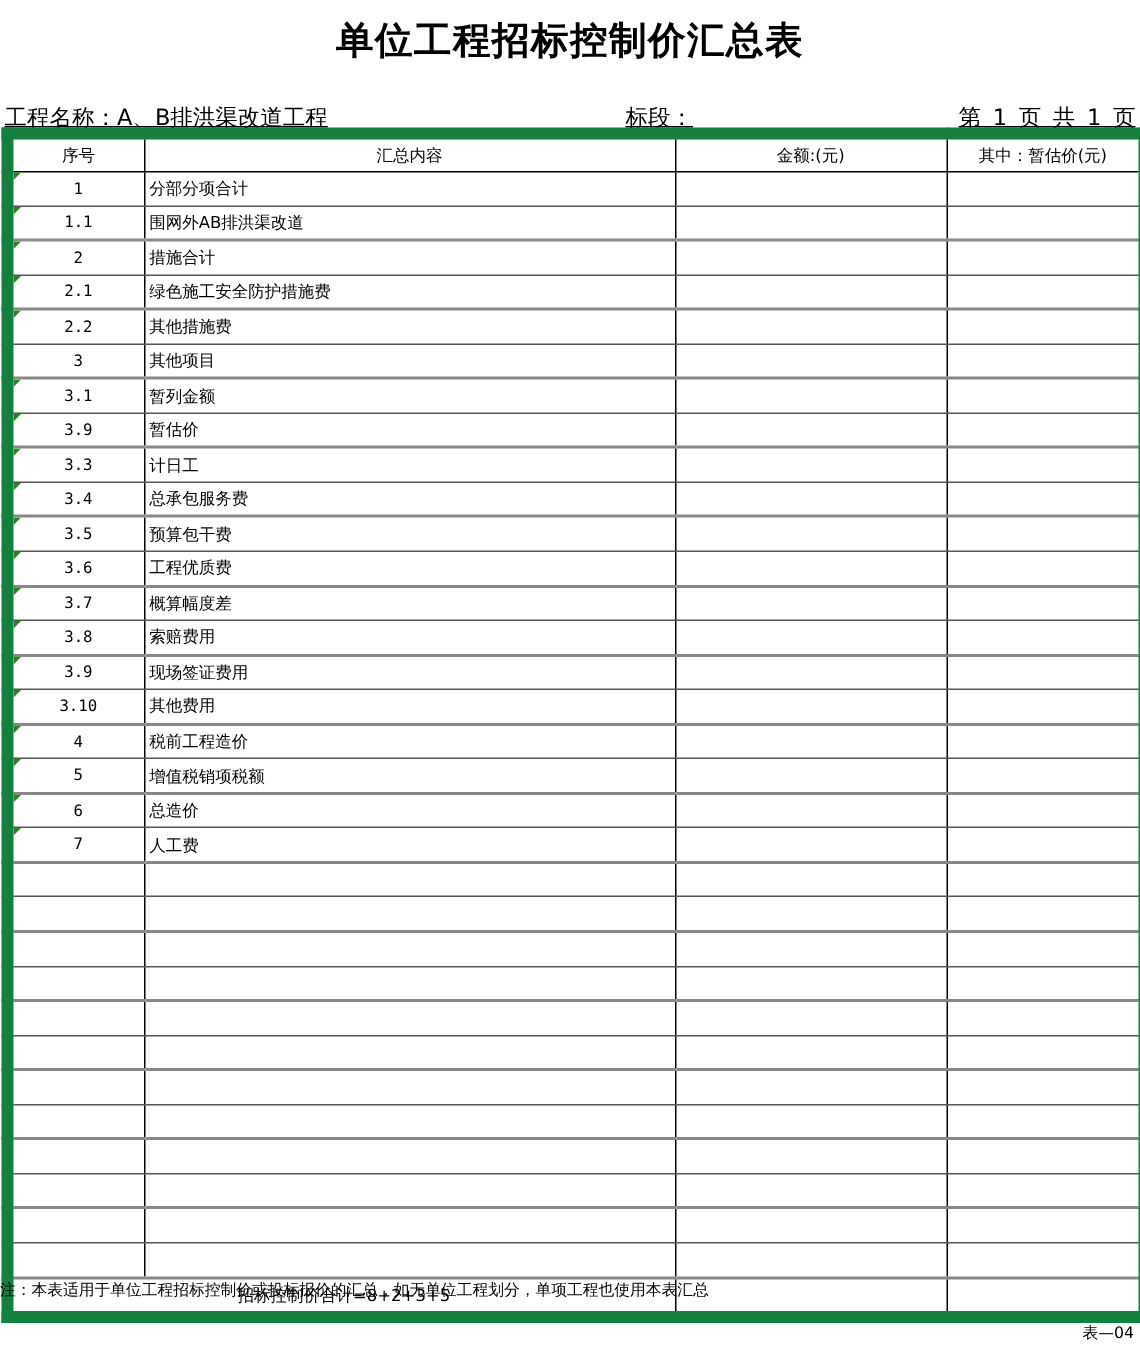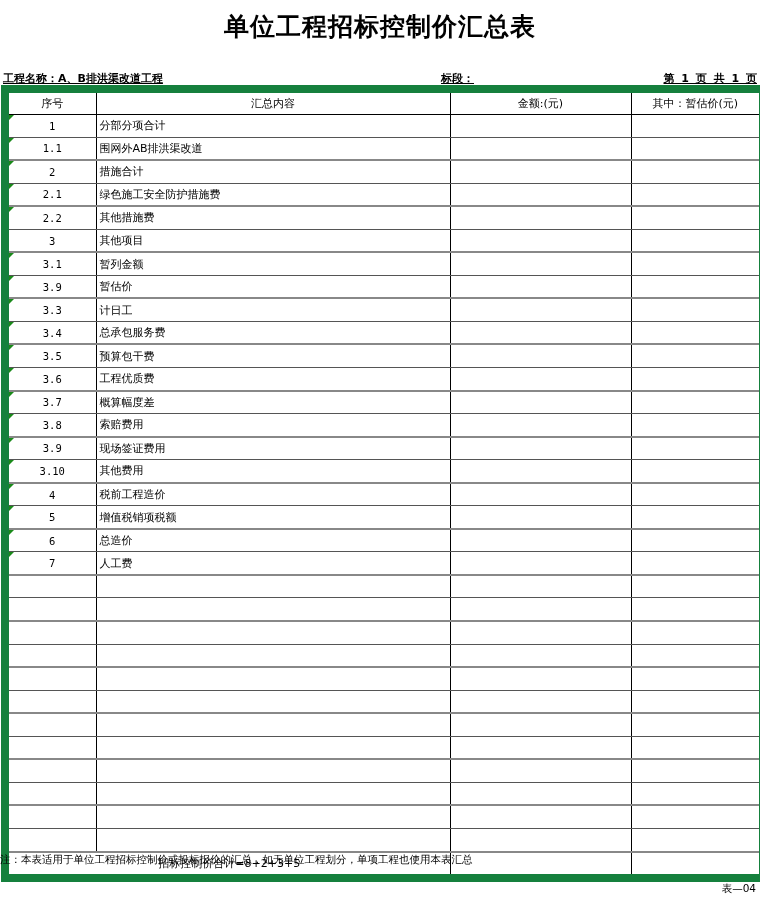--- a/index.html
+++ b/index.html
@@ -1,23 +1,23 @@
 <!DOCTYPE html>
 <html><head>
 <meta charset="utf-8">
 <style>
   html, body { margin: 0; padding: 0; background: #ffffff; }
   body { width: 760px; height: 897px; position: relative; overflow: hidden;
          font-family: "DejaVu Sans", "Liberation Sans", sans-serif; color: #000; }
   .title { position: absolute; left: 0; top: 10px; width: 760px; text-align: center;
            font-family: Liberation Serif, serif; font-size: 25px; font-weight: bold;
            letter-spacing: 1px; }
-  .meta { position: absolute; top: 72px; font-size: 11px; line-height: 13px; font-weight: bold; }
+  .meta { position: absolute; top: 72px; font-size: 15px; line-height: 13px; }
   .meta-project { left: 3px; text-decoration: underline; }
-  .meta-section { left: 441px; text-decoration: underline; text-align: right; }
+  .meta-section { left: 417px; text-decoration: underline; text-align: right; }
   .meta-page { right: 3px; text-decoration: underline; word-spacing: 3px; }
   table { position: absolute; left: 1px; top: 85px; width: 758px; border-collapse: collapse;
           table-layout: fixed; border: 8px solid #15803d; }
   td, th { border: 1px solid #000; padding: 0; height: 21.55px; font-size: 11px; font-weight: normal;
            overflow: hidden; white-space: nowrap; position: relative; }
   tr.datarow td { border-bottom: 1px solid #555; }
   tr.alt td { border-bottom: 2px solid #888; }
   th { height: 21px; text-align: center; }
   td.no { text-align: center; font-family: "DejaVu Sans Mono", "Liberation Mono", monospace; font-size: 10.5px; }
   td.content { text-align: left; padding-left: 3px; margin-top: 41px; }

